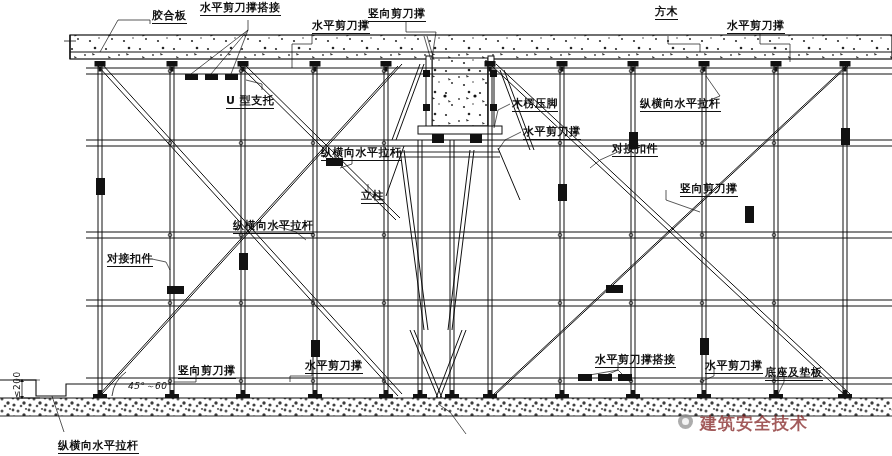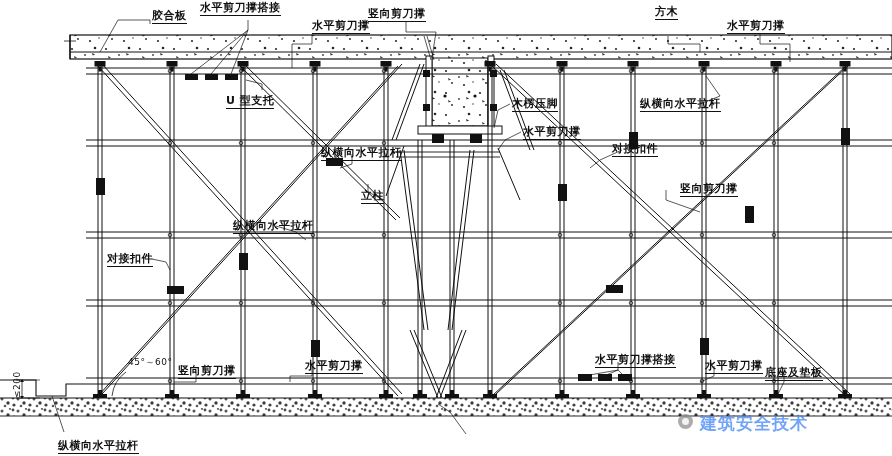--- a/index.html
+++ b/index.html
@@ -4,21 +4,21 @@
 <style>
   html,body{margin:0;padding:0;background:#ffffff;}
   body{font-family:"DejaVu Sans","Liberation Sans",sans-serif;}
   #stage{position:relative;width:892px;height:456px;background:#ffffff;overflow:hidden;}
   #stage svg{position:absolute;left:0;top:0;}
   .lbl{position:absolute;font-size:11px;color:#111;white-space:nowrap;letter-spacing:.5px;
        font-family:"DejaVu Sans","Liberation Sans",sans-serif;font-weight:600;}
   .lbl.u{border-bottom:1px solid #111;padding-bottom:0px;}
   .lbl.small{font-size:9px;font-weight:500;}
   .lbl.vert{transform:rotate(-90deg);transform-origin:left top;}
-  .wm{position:absolute;font-size:17px;font-weight:700;color:#3b82f6;opacity:.72;letter-spacing:1px;}
+  .wm{position:absolute;font-size:17px;font-weight:700;color:#7f1d1d;opacity:.72;letter-spacing:1px;}
   .wmlogo{position:absolute;width:15px;height:15px;border-radius:50%;background:#8a8a8a;opacity:.7;}
   .wmlogo:after{content:"";position:absolute;left:4px;top:4px;width:7px;height:7px;border-radius:50%;background:#fff;opacity:.85;}
 </style>
 </head>
 <body>
 
 <div id="stage">
 
   <svg id="art" width="892" height="456" viewBox="0 0 892 456">
 
@@ -407,19 +407,19 @@
   <div class="lbl u" style="left:233px;top:218px;">纵横向水平拉杆</div>
   <div class="lbl u" style="left:107px;top:251px;">对接扣件</div>
 
   <div class="lbl u" style="left:178px;top:363px;">竖向剪刀撑</div>
   <div class="lbl u" style="left:305px;top:358px;">水平剪刀撑</div>
   <div class="lbl u" style="left:595px;top:352px;">水平剪刀撑搭接</div>
   <div class="lbl u" style="left:705px;top:358px;">水平剪刀撑</div>
   <div class="lbl u" style="left:765px;top:365px;">底座及垫板</div>
   <div class="lbl u" style="left:58px;top:438px;">纵横向水平拉杆</div>
 
-  <div class="lbl small" style="left:128px;top:356px;">45°～60°</div>
+  <div class="lbl small" style="left:128px;top:380px;font-style:italic;">45°～60°</div>
   <div class="lbl small vert" style="left:12px;top:398px;">≤200</div>
 
   <div class="wmlogo" style="left:678px;top:414px;"></div>
   <div class="wm" style="left:700px;top:412px;">建筑安全技术</div>
 
 </div>
 
 </body></html>

